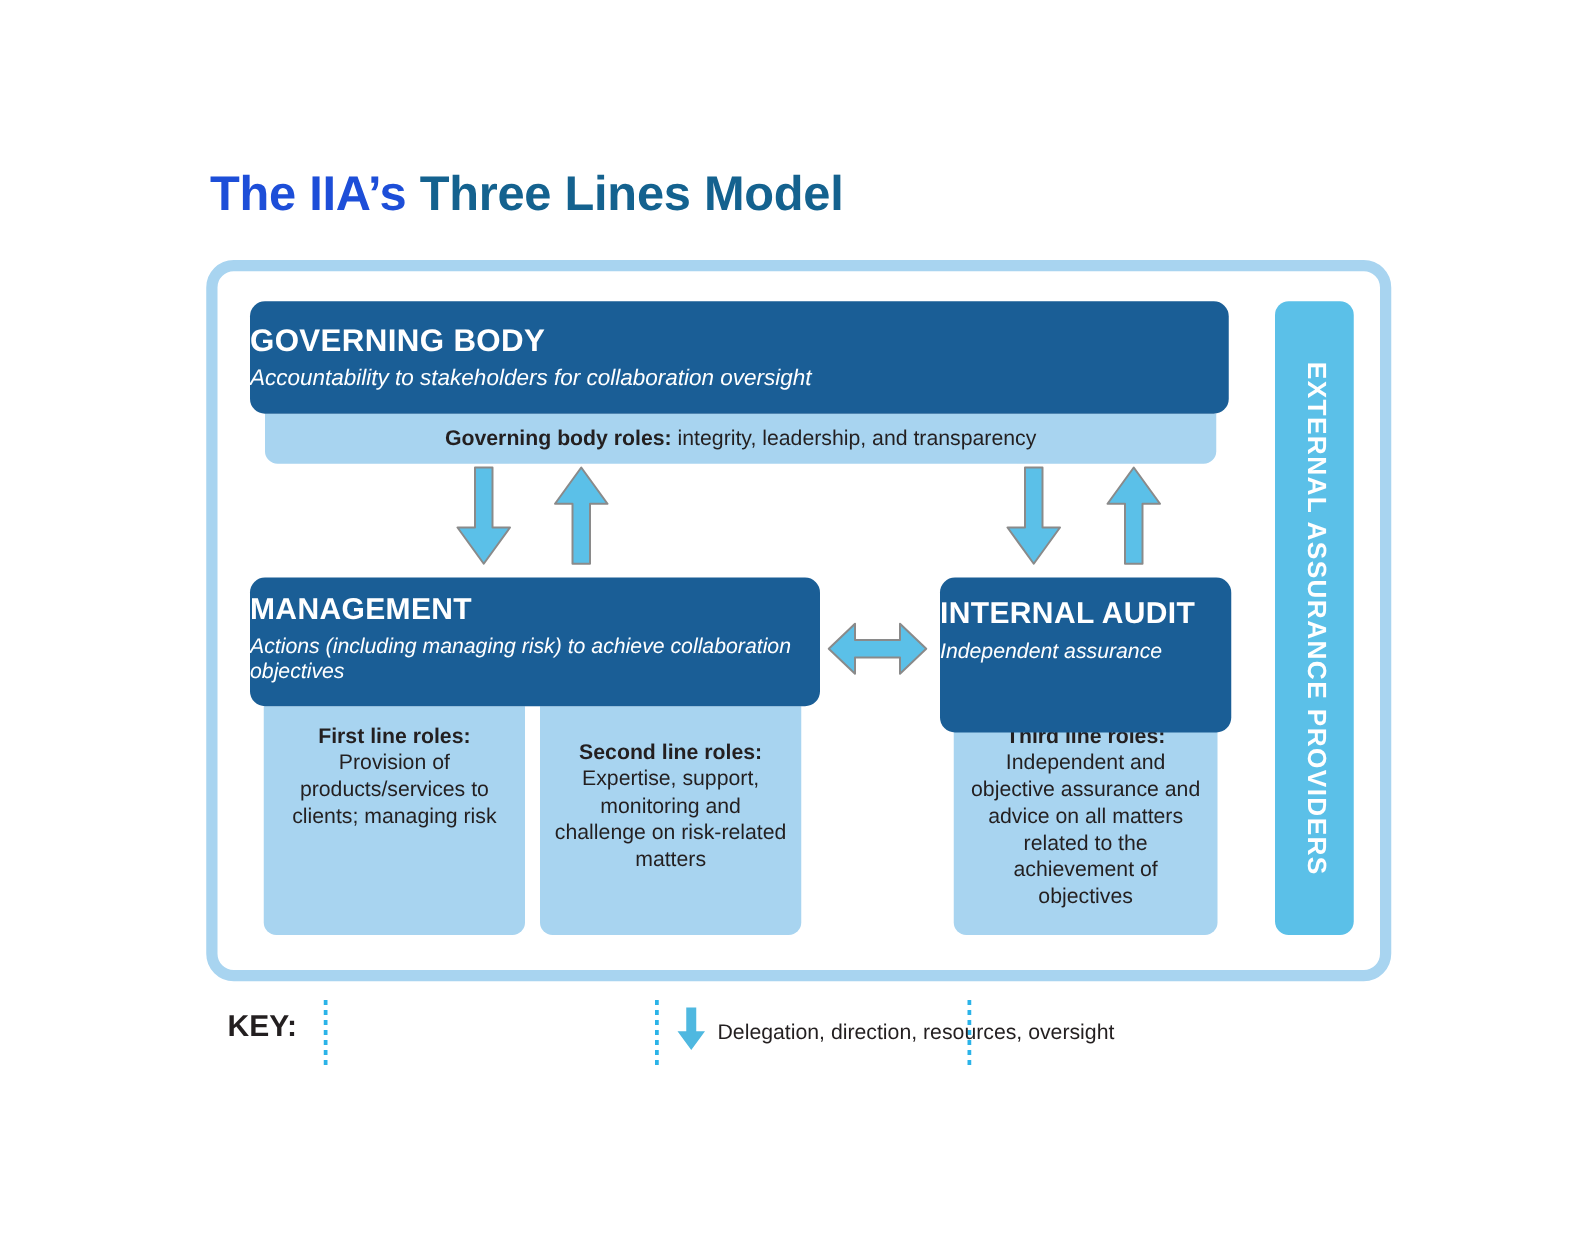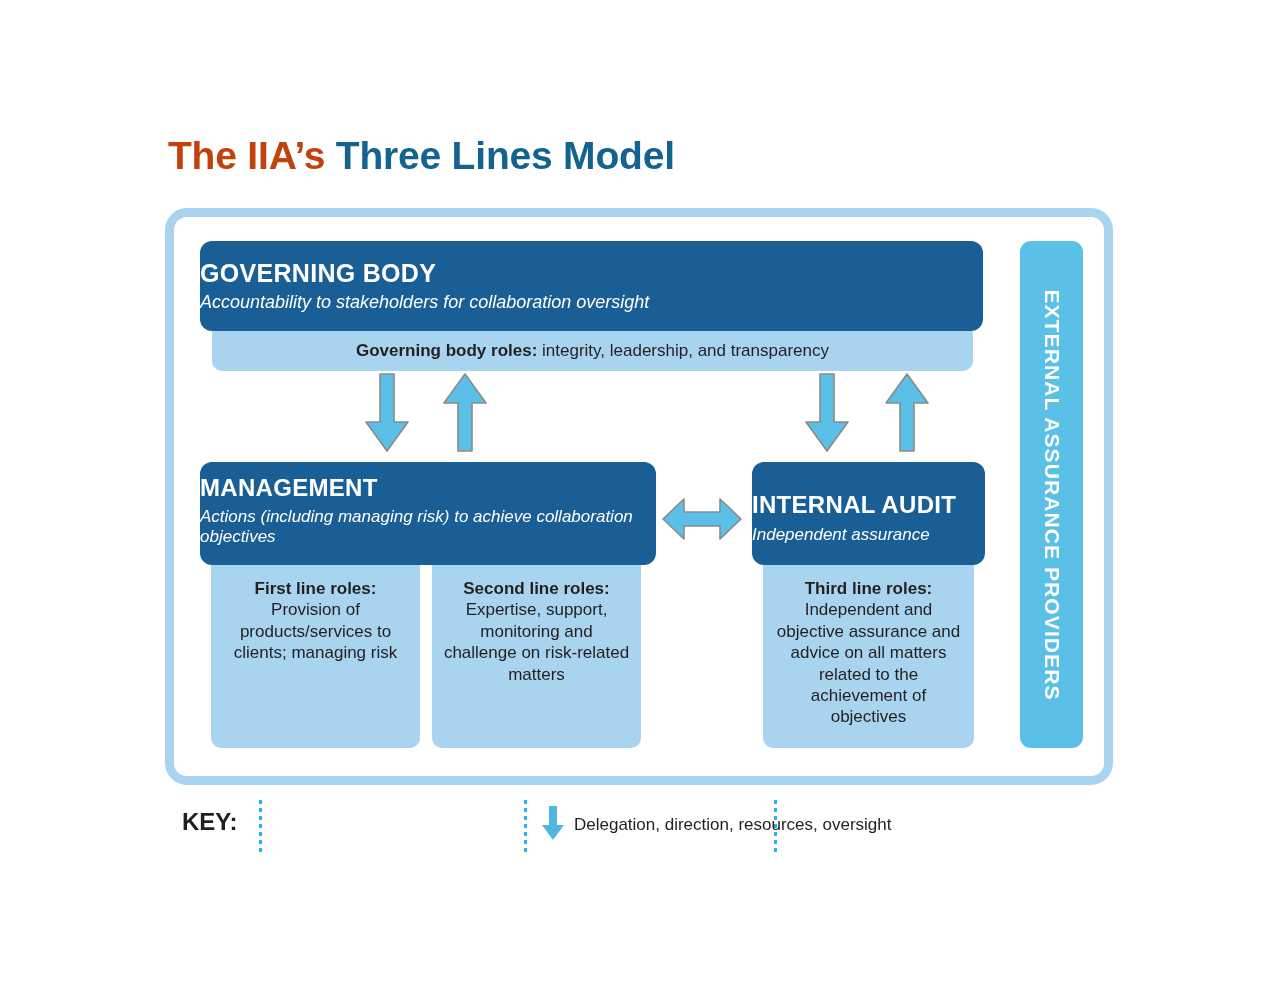--- a/index.html
+++ b/index.html
@@ -19,21 +19,21 @@
   
   .title {
     position: absolute;
     left: 168px;
     top: 134px;
     font-size: 39px;
     font-weight: bold;
     letter-spacing: -0.2px;
     white-space: nowrap;
   }
-  .title .part-light { color: #c2410c; }
+  .title .part-light { color: #1d4ed8; }
   .title .part-dark  { color: #14628F; }
 
   
   .frame {
     position: absolute;
     left: 165px;
     top: 208px;
     width: 948px;
     height: 577px;
     border: 9px solid #A8D4F0;
@@ -114,33 +114,33 @@
     padding: 13px 10px 0 10px;
     font-size: 17px;
     line-height: 1.26;
   }
   #second-line-panel {
     left: 432px;
     top: 565px;
     width: 209px;
     height: 183px;
     border-radius: 0 0 10px 10px;
-    padding: 13px 10px 0 10px;
+    padding: 26px 10px 0 10px;
     font-size: 17px;
     line-height: 1.26;
   }
   .panel-head { font-weight: bold; display: block; }
 
   
   #internal-audit-box {
     left: 752px;
     top: 462px;
     width: 233px;
-    height: 103px;
-    padding-top: 30px;
+    height: 124px;
+    padding-top: 16px;
   }
   #internal-audit-box .hd { font-size: 24px; }
   #internal-audit-box .sub { font-size: 17px; margin-top: 6px; }
 
   #third-line-panel {
     left: 763px;
     top: 565px;
     width: 211px;
     height: 183px;
     border-radius: 0 0 10px 10px;

